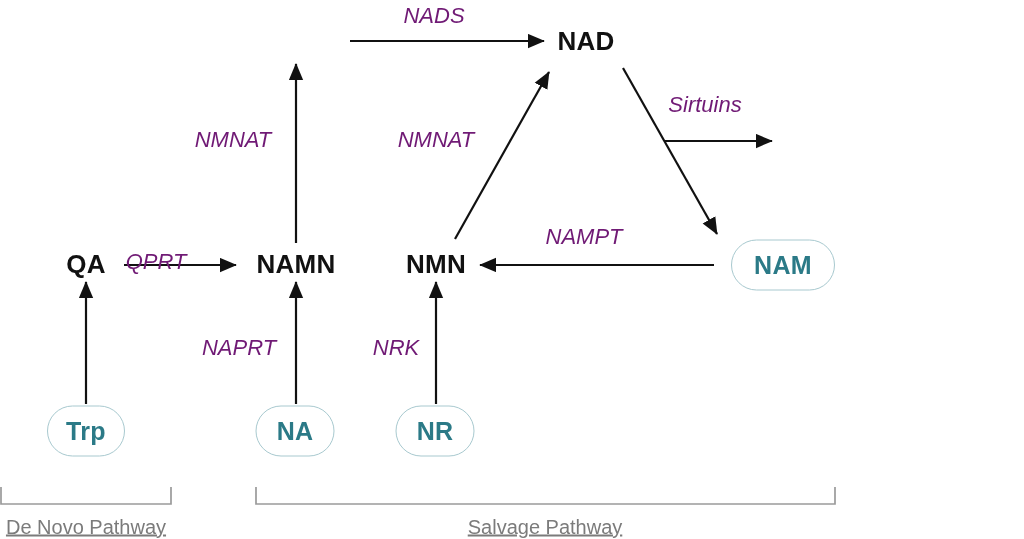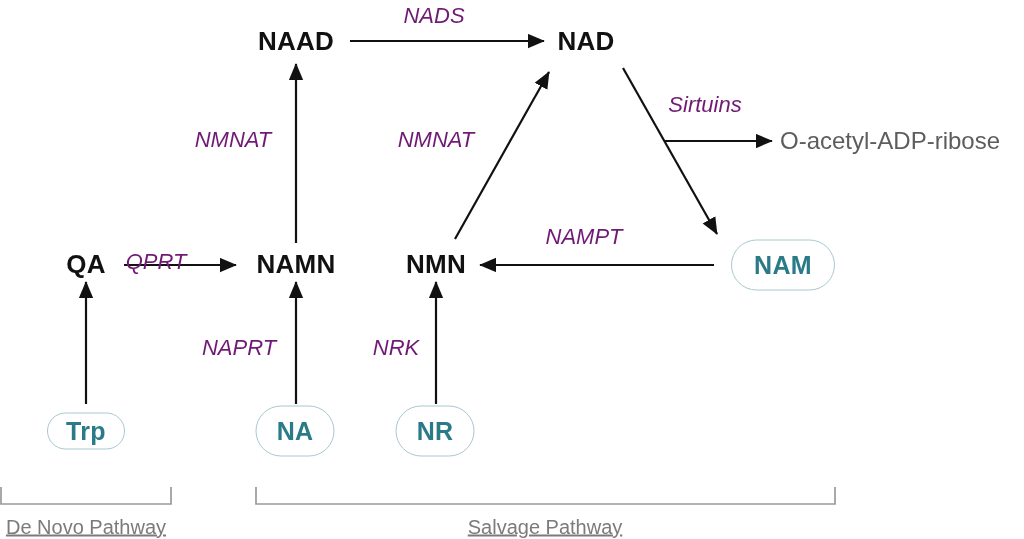--- a/index.html
+++ b/index.html
@@ -120,40 +120,38 @@
     <line x1="623" y1="68" x2="717" y2="234" stroke="#111111" stroke-width="2.2" marker-end="url(#ah)"></line>
 
     <line x1="664" y1="141" x2="772" y2="141" stroke="#111111" stroke-width="2.2" marker-end="url(#ah)"></line>
 
     <line x1="714" y1="265" x2="480" y2="265" stroke="#111111" stroke-width="2.2" marker-end="url(#ah)"></line>
 
     <path d="M1,487 L1,504 L171,504 L171,487" fill="none" stroke="#9a9a9a" stroke-width="1.7"></path>
     <path d="M256,487 L256,504 L835,504 L835,487" fill="none" stroke="#9a9a9a" stroke-width="1.7"></path>
   </svg>
 
-  <div class="node" style="left:296px; top:41px;">NAAD</div>
   <div class="node" style="left:586px; top:41px;">NAD</div>
   <div class="node" style="left:86px; top:264px;">QA</div>
   <div class="node" style="left:296px; top:264px;">NAMN</div>
   <div class="node" style="left:436px; top:264px;">NMN</div>
 
   <div class="pill" style="left:783px; top:265px; width:104px; height:51px;">
     <span>NAM</span>
   </div>
-  <div class="pill" style="left:86px; top:431px; width:78px; height:37px;">
+  <div class="pill" style="left:86px; top:431px; width:78px; height:51px;">
     <span>Trp</span>
   </div>
   <div class="pill" style="left:295px; top:431px; width:79px; height:51px;">
     <span>NA</span>
   </div>
   <div class="pill" style="left:435px; top:431px; width:79px; height:51px;">
     <span>NR</span>
   </div>
 
-  <div class="product" style="left:780px; top:141px;">O-acetyl-ADP-ribose</div>
 
   <div class="enzyme" style="left:434px; top:16px;">NADS</div>
   <div class="enzyme" style="left:233px; top:140px;">NMNAT</div>
   <div class="enzyme" style="left:436px; top:140px;">NMNAT</div>
   <div class="enzyme" style="left:705px; top:105px;">Sirtuins</div>
   <div class="enzyme" style="left:156px; top:237px;margin-top:25px;">QPRT</div>
   <div class="enzyme" style="left:584px; top:237px;">NAMPT</div>
   <div class="enzyme" style="left:239px; top:348px;">NAPRT</div>
   <div class="enzyme" style="left:396px; top:348px;">NRK</div>
 

